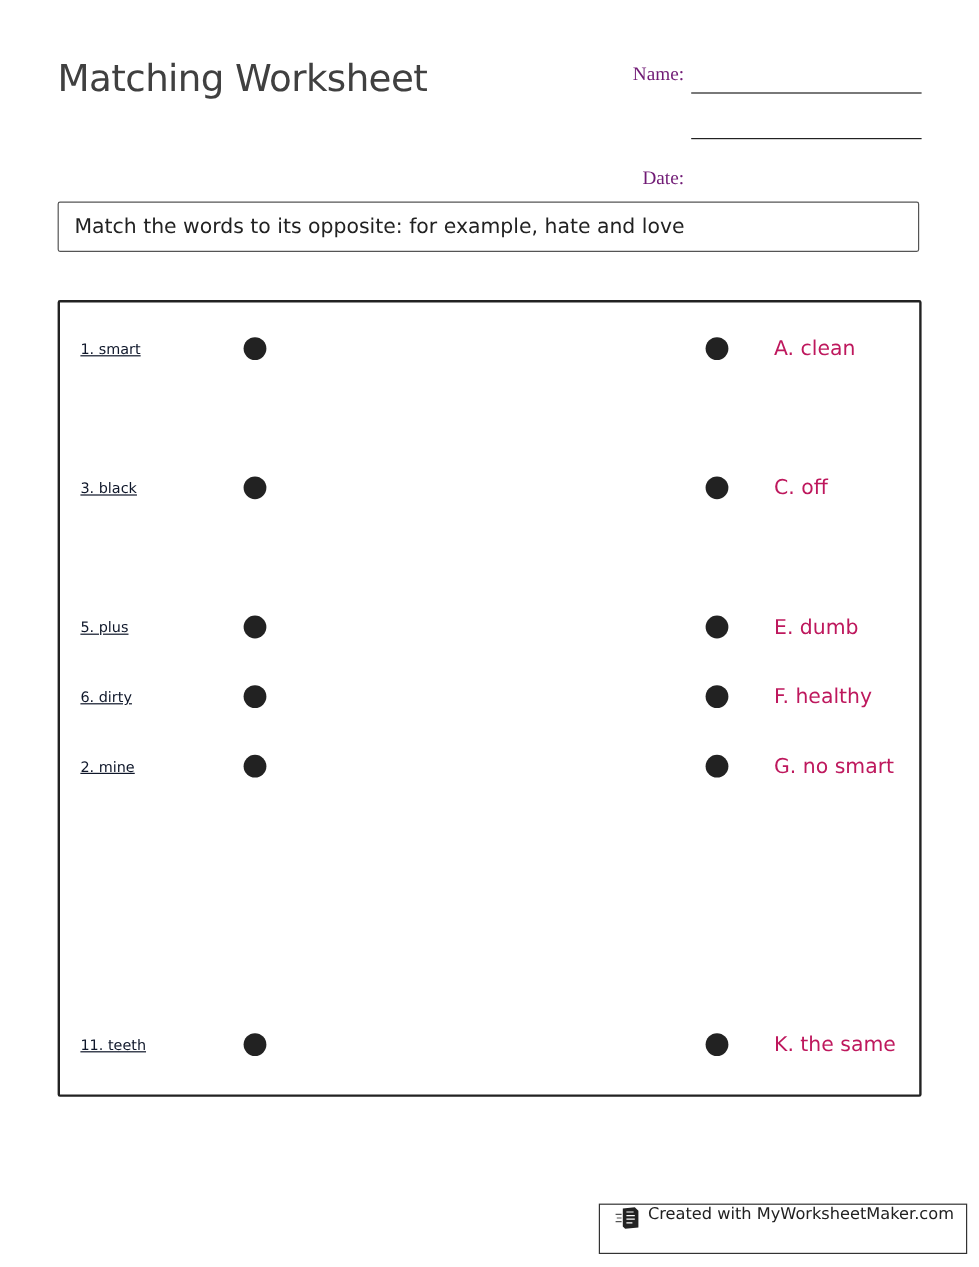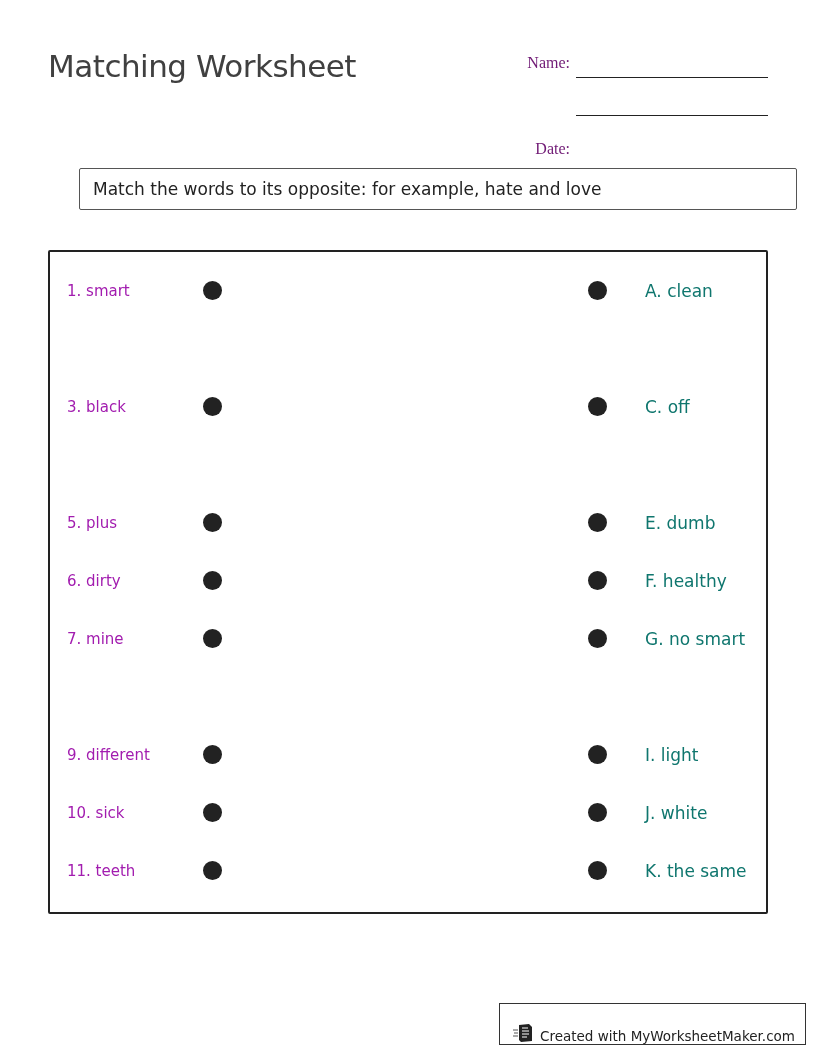--- a/index.html
+++ b/index.html
@@ -1,30 +1,30 @@
 <!DOCTYPE html>
 <html><head>
 <meta charset="utf-8">
 <style>
   html,body{margin:0;padding:0;background:#fff;}
   body{width:816px;height:1056px;position:relative;font-family:"DejaVu Sans","Liberation Sans",sans-serif;color:#222;overflow:hidden;}
   .title{position:absolute;left:48px;top:48px;font-size:31px;font-weight:normal;letter-spacing:-0.5px;color:#404040;margin:0;}
   .field{position:absolute;font-family:"Liberation Serif","DejaVu Serif",serif;font-size:16px;color:#701a75;}
   .field .lbl{position:absolute;right:0;}
   .line{position:absolute;height:1px;background:#222;width:192px;left:576px;}
-  .instr{position:absolute;left:48px;top:168px;width:718px;height:42px;border:1px solid #555;border-radius:2px;box-sizing:border-box;margin-left:31px;}
+  .instr{position:absolute;left:48px;top:168px;width:718px;height:42px;border:1px solid #555;border-radius:2px;box-sizing:border-box;}
   .instr span{position:absolute;left:13px;top:10px;font-size:17px;color:#222;}
   .main{position:absolute;left:48px;top:250px;width:720px;height:664px;border:2px solid #222;border-radius:2px;box-sizing:border-box;}
   .row{position:absolute;left:0;width:100%;height:30px;}
-  .ltext{position:absolute;left:17px;top:0;font-size:15px;color:#a21caf;line-height:20px;}
+  .ltext{position:absolute;left:17px;top:0;font-size:12px;color:#0f172a;line-height:20px;text-decoration:underline;}
   .dot{position:absolute;width:19px;height:19px;border-radius:50%;background:#222;top:0;}
   .ldot{left:153px;}
   .rdot{left:538px;}
-  .rtext{position:absolute;left:595px;top:0;font-size:17px;color:#0f766e;line-height:20px;}
-  .footer{position:absolute;left:499px;top:1003px;width:307px;height:42px;border:1px solid #333;box-sizing:border-box;display:flex;align-items:flex-end;padding-left:12px;}
+  .rtext{position:absolute;left:595px;top:0;font-size:17px;color:#be185d;line-height:20px;}
+  .footer{position:absolute;left:499px;top:1003px;width:307px;height:42px;border:1px solid #333;box-sizing:border-box;display:flex;align-items:flex-start;padding-left:12px;}
   .footer .ic{width:22px;height:22px;margin-right:6px;}
   .footer span{font-size:13.5px;color:#222;}
 </style>
 </head>
 <body>
 
 <h1 class="title">Matching Worksheet</h1>
 
 <div class="field" style="left:480px;top:54px;width:90px;height:20px;">
   <span class="lbl">Name:</span>
@@ -59,36 +59,24 @@
     <span class="dot rdot"></span>
     <span class="rtext">E. dumb</span>
   </div>
   <div class="row" style="top:319px">
     <span class="ltext">6. dirty</span>
     <span class="dot ldot"></span>
     <span class="dot rdot"></span>
     <span class="rtext">F. healthy</span>
   </div>
   <div class="row" style="top:377px">
-    <span class="ltext">7. mine</span>
+    <span class="ltext">2. mine</span>
     <span class="dot ldot"></span>
     <span class="dot rdot"></span>
     <span class="rtext">G. no smart</span>
-  </div>
-  <div class="row" style="top:493px">
-    <span class="ltext">9. different</span>
-    <span class="dot ldot"></span>
-    <span class="dot rdot"></span>
-    <span class="rtext">I. light</span>
-  </div>
-  <div class="row" style="top:551px">
-    <span class="ltext">10. sick</span>
-    <span class="dot ldot"></span>
-    <span class="dot rdot"></span>
-    <span class="rtext">J. white</span>
   </div>
   <div class="row" style="top:609px">
     <span class="ltext">11. teeth</span>
     <span class="dot ldot"></span>
     <span class="dot rdot"></span>
     <span class="rtext">K. the same</span>
   </div>
 </div>
 
 <div class="footer">

